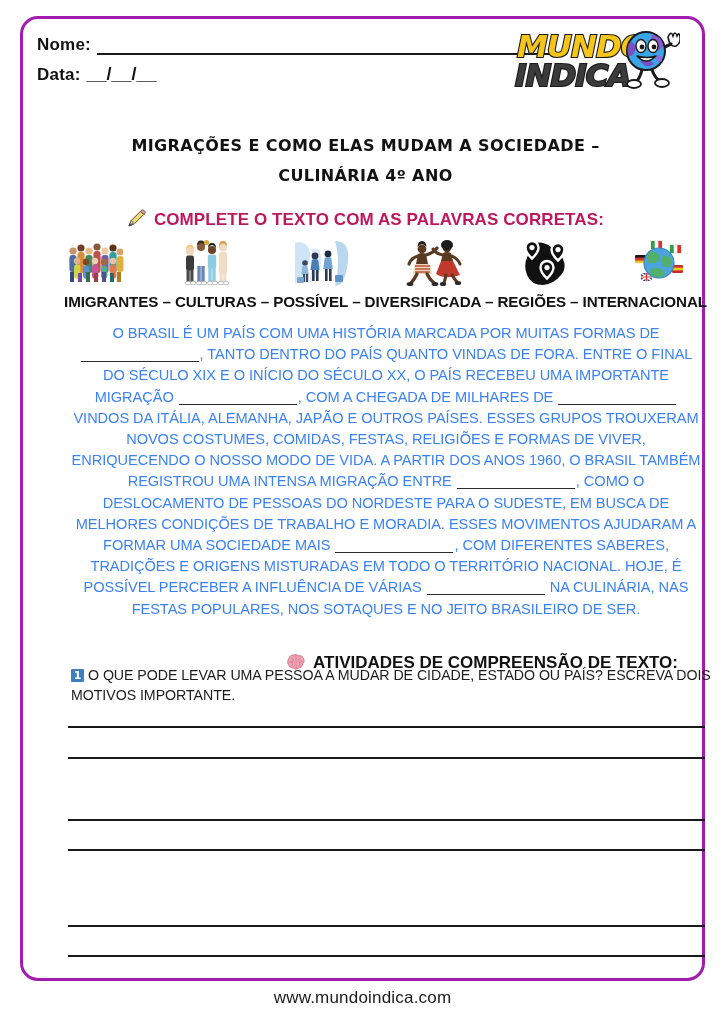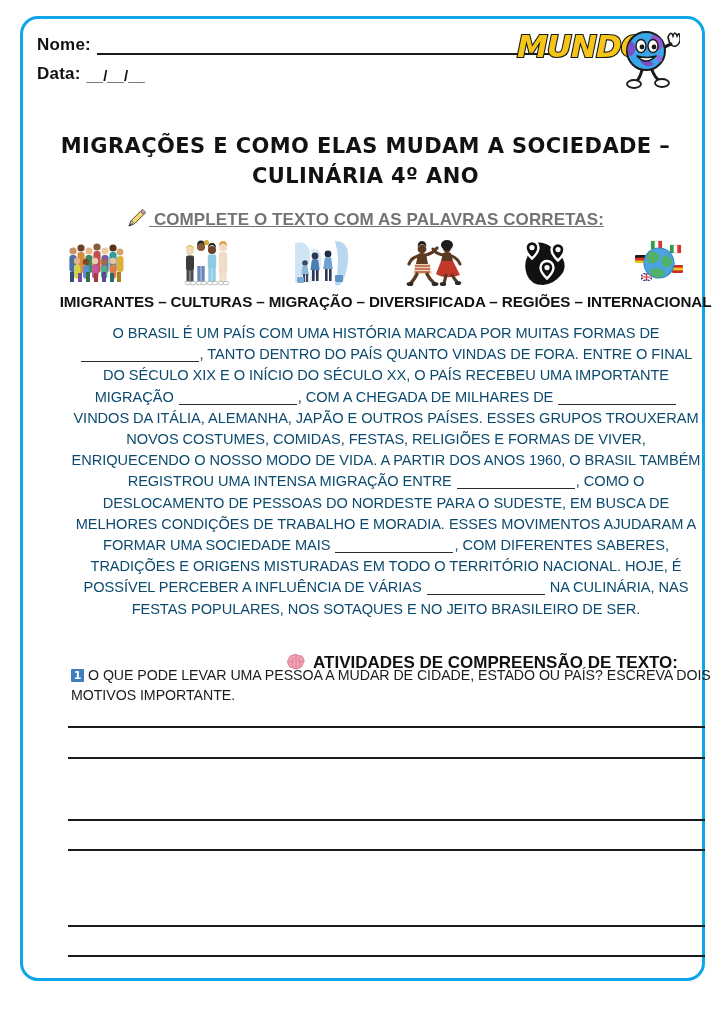--- a/index.html
+++ b/index.html
@@ -23,21 +23,21 @@
   }
 
   
   .sheet-frame {
     position: absolute;
     left: 20px;
     top: 16px;
     width: 685px;
     height: 965px;
     box-sizing: border-box;
-    border: 3px solid #0ea5e9;
+    border: 3px solid #a21caf;
     border-radius: 18px;
     background: #ffffff;
   }
 
   
   .header-block {
     position: absolute;
     left: 14px;
     top: 16px;
     width: 530px;
@@ -53,21 +53,21 @@
   }
   .field-label { white-space: nowrap; }
   .field-rule {
     flex: 1;
     margin-left: 6px;
     border-bottom: 2px solid #1a1a1a;
     height: 14px;
   }
   .date-slots {
     margin-left: 6px;
-    font-size: 15px;
+    font-size: 18px;
     font-weight: bold;
     letter-spacing: 0px;
     white-space: nowrap;
   }
 
   
   .logo {
     position: absolute;
     right: 12px;
     top: 6px;
@@ -103,37 +103,36 @@
 
   
   .title {
     position: absolute;
     left: 30px;
     top: 112px;
     width: 625px;
     text-align: center;
     font-family: "DejaVu Sans", sans-serif;
     font-weight: bold;
-    font-size: 21px;
+    font-size: 16px;
     line-height: 30px;
     color: #121212;
     letter-spacing: .4px;
   }
 
   .subtitle {
     position: absolute;
     left: 30px;
     top: 190px;
     width: 625px;
     text-align: center;
     font-size: 17px;
     font-weight: bold;
-    color: #737373;
+    color: #be185d;
     letter-spacing: .1px;
-    text-decoration: underline;
   }
   .pencil-icon {
     display: inline-block;
     vertical-align: -3px;
     margin-right: 3px;
   }
 
   
   .icon-strip {
     position: absolute;
@@ -166,21 +165,21 @@
 
   
   .cloze {
     position: absolute;
     left: 48px;
     top: 304px;
     width: 630px;
     text-align: center;
     font-size: 14.6px;
     line-height: 21.2px;
-    color: #0c4a6e;
+    color: #3b82f6;
     letter-spacing: -0.05px;
   }
   .blank {
     display: inline-block;
     width: 118px;
     border-bottom: 1.6px solid #2b2b2b;
     vertical-align: -3px;
     height: 13px;
     margin: 0 1px;
   }
@@ -259,20 +258,21 @@
         <span class="field-rule"></span>
       </div>
       <div class="field-row">
         <span class="field-label">Data:</span>
         <span class="date-slots">__/__/__</span>
       </div>
     </div>
 
     <div class="logo">
       <span class="logo-word logo-mundo">MUNDO</span>
+      <span class="logo-word logo-indica">INDICA</span>
       <span class="logo-globe">
         <svg width="62" height="66" viewBox="0 0 62 66">
 
           <path d="M50 10 q3 -7 5 -1 q2 -6 4 0 q2 -5 3 1 q1 6 -4 9 q-6 2 -8 -9z" fill="#ffffff" stroke="#1a1a1a" stroke-width="1.6"></path>
 
           <path d="M44 22 q6 -4 9 -5" stroke="#1a1a1a" stroke-width="3" fill="none" stroke-linecap="round"></path>
 
           <circle cx="28" cy="24" r="19" fill="#3aa6e8" stroke="#1a1a1a" stroke-width="2"></circle>
           <path d="M13 14 q7 5 3 12 q-4 6 -6 1 q-2 -8 3 -13z" fill="#7b4fc4"></path>
           <path d="M34 8 q10 1 11 10 q-2 7 -9 5 q-7 -4 -2 -15z" fill="#8e57d0"></path>
@@ -475,21 +475,21 @@
           <circle cx="28" cy="24" r="15" fill="#4da3e0"></circle>
           <path d="M18 12 q9 0 11 7 q-3 7 -11 5 q-5 -6 0 -12z" fill="#51b06b"></path>
           <path d="M33 16 q8 1 8 8 q-4 7 -9 3 q-3 -7 1 -11z" fill="#51b06b"></path>
           <path d="M20 30 q10 -3 14 4 q-4 8 -12 4 q-5 -4 -2 -8z" fill="#51b06b"></path>
           <circle cx="28" cy="24" r="15" fill="none" stroke="#2f89c5" stroke-width="1.2"></circle>
         </svg>
       </div>
 
     </div>
 
-    <div class="wordbank">IMIGRANTES – CULTURAS – MIGRAÇÃO – DIVERSIFICADA – REGIÕES – INTERNACIONAL</div>
+    <div class="wordbank">IMIGRANTES – CULTURAS – POSSÍVEL – DIVERSIFICADA – REGIÕES – INTERNACIONAL</div>
 
     <div class="cloze">
       <span>O BRASIL É UM PAÍS COM UMA HISTÓRIA MARCADA POR MUITAS FORMAS DE</span>
       <span class="blank"></span><span>, TANTO DENTRO DO PAÍS QUANTO VINDAS DE FORA.</span>
       <span>ENTRE O FINAL DO SÉCULO XIX E O INÍCIO DO SÉCULO XX, O PAÍS RECEBEU UMA IMPORTANTE MIGRAÇÃO</span>
       <span class="blank"></span><span>, COM A CHEGADA DE MILHARES DE</span>
       <span class="blank"></span>
       <span>VINDOS DA ITÁLIA, ALEMANHA, JAPÃO E OUTROS PAÍSES. ESSES GRUPOS TROUXERAM NOVOS COSTUMES, COMIDAS, FESTAS, RELIGIÕES E FORMAS DE VIVER, ENRIQUECENDO O NOSSO MODO DE VIDA.</span>
       <span>A PARTIR DOS ANOS 1960, O BRASIL TAMBÉM REGISTROU UMA INTENSA MIGRAÇÃO ENTRE</span>
       <span class="blank"></span><span>, COMO O DESLOCAMENTO DE PESSOAS DO NORDESTE PARA O SUDESTE, EM BUSCA DE MELHORES CONDIÇÕES DE TRABALHO E MORADIA.</span>
@@ -517,14 +517,15 @@
     <div class="ans-line" style="top:738px;"></div>
 
     <div class="ans-line" style="top:800px;"></div>
     <div class="ans-line" style="top:830px;"></div>
 
     <div class="ans-line" style="top:906px;"></div>
     <div class="ans-line" style="top:936px;"></div>
 
   </div>
 
+  <div class="footer">www.mundoindica.com</div>
 
 </div>
 
 </body></html>

